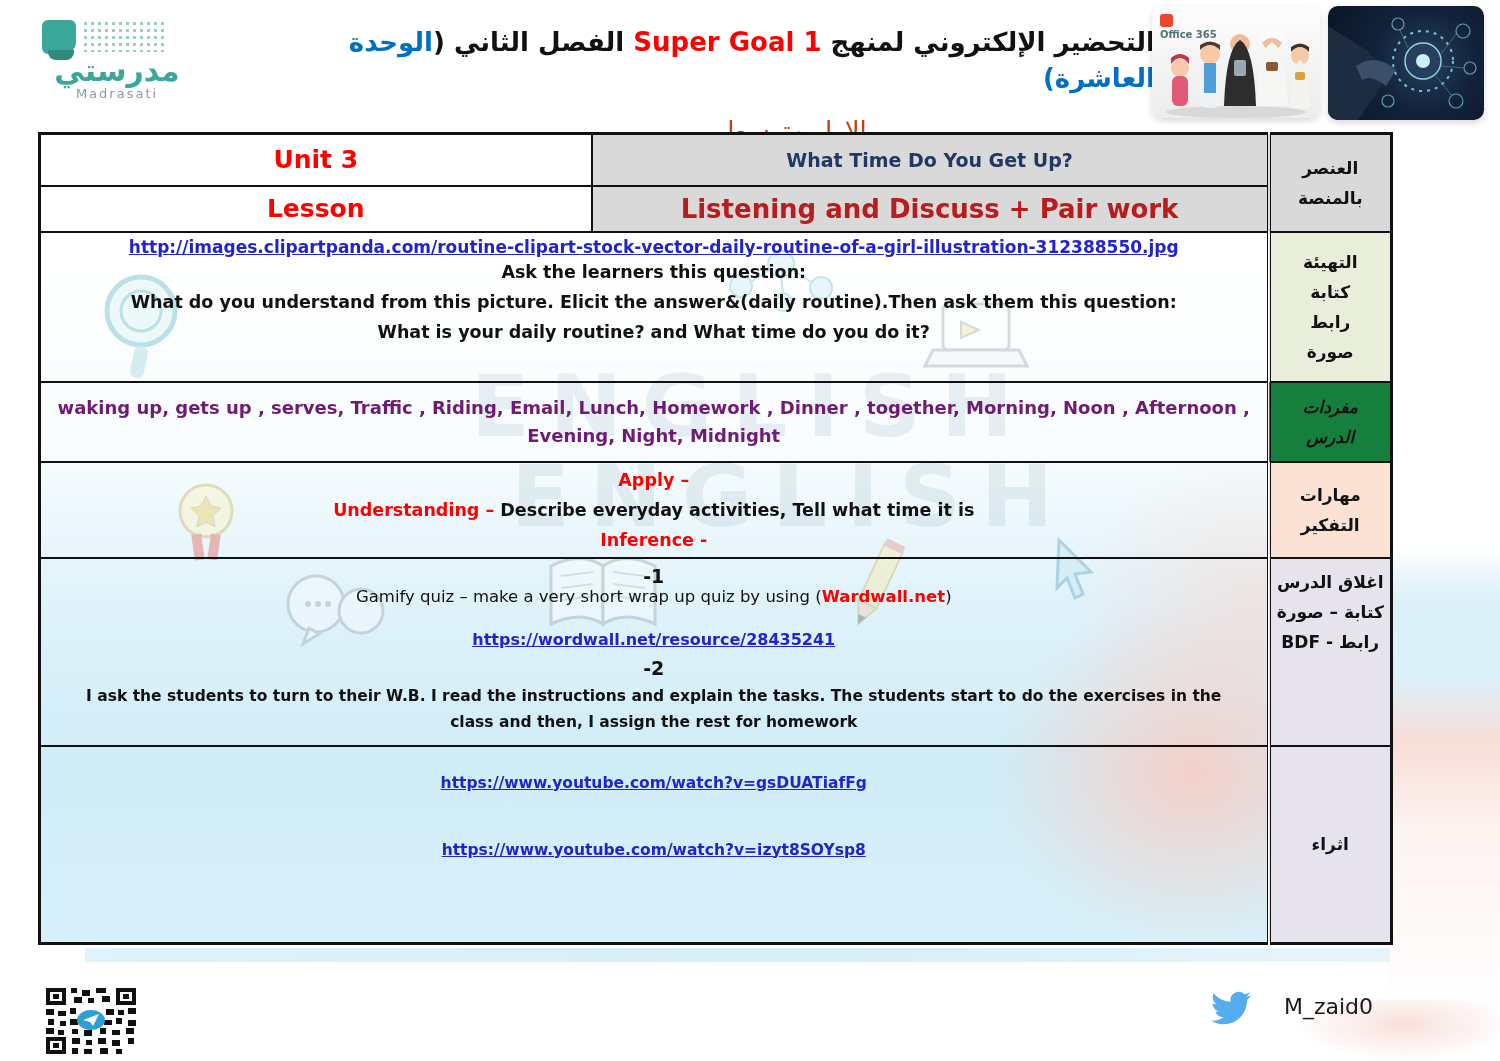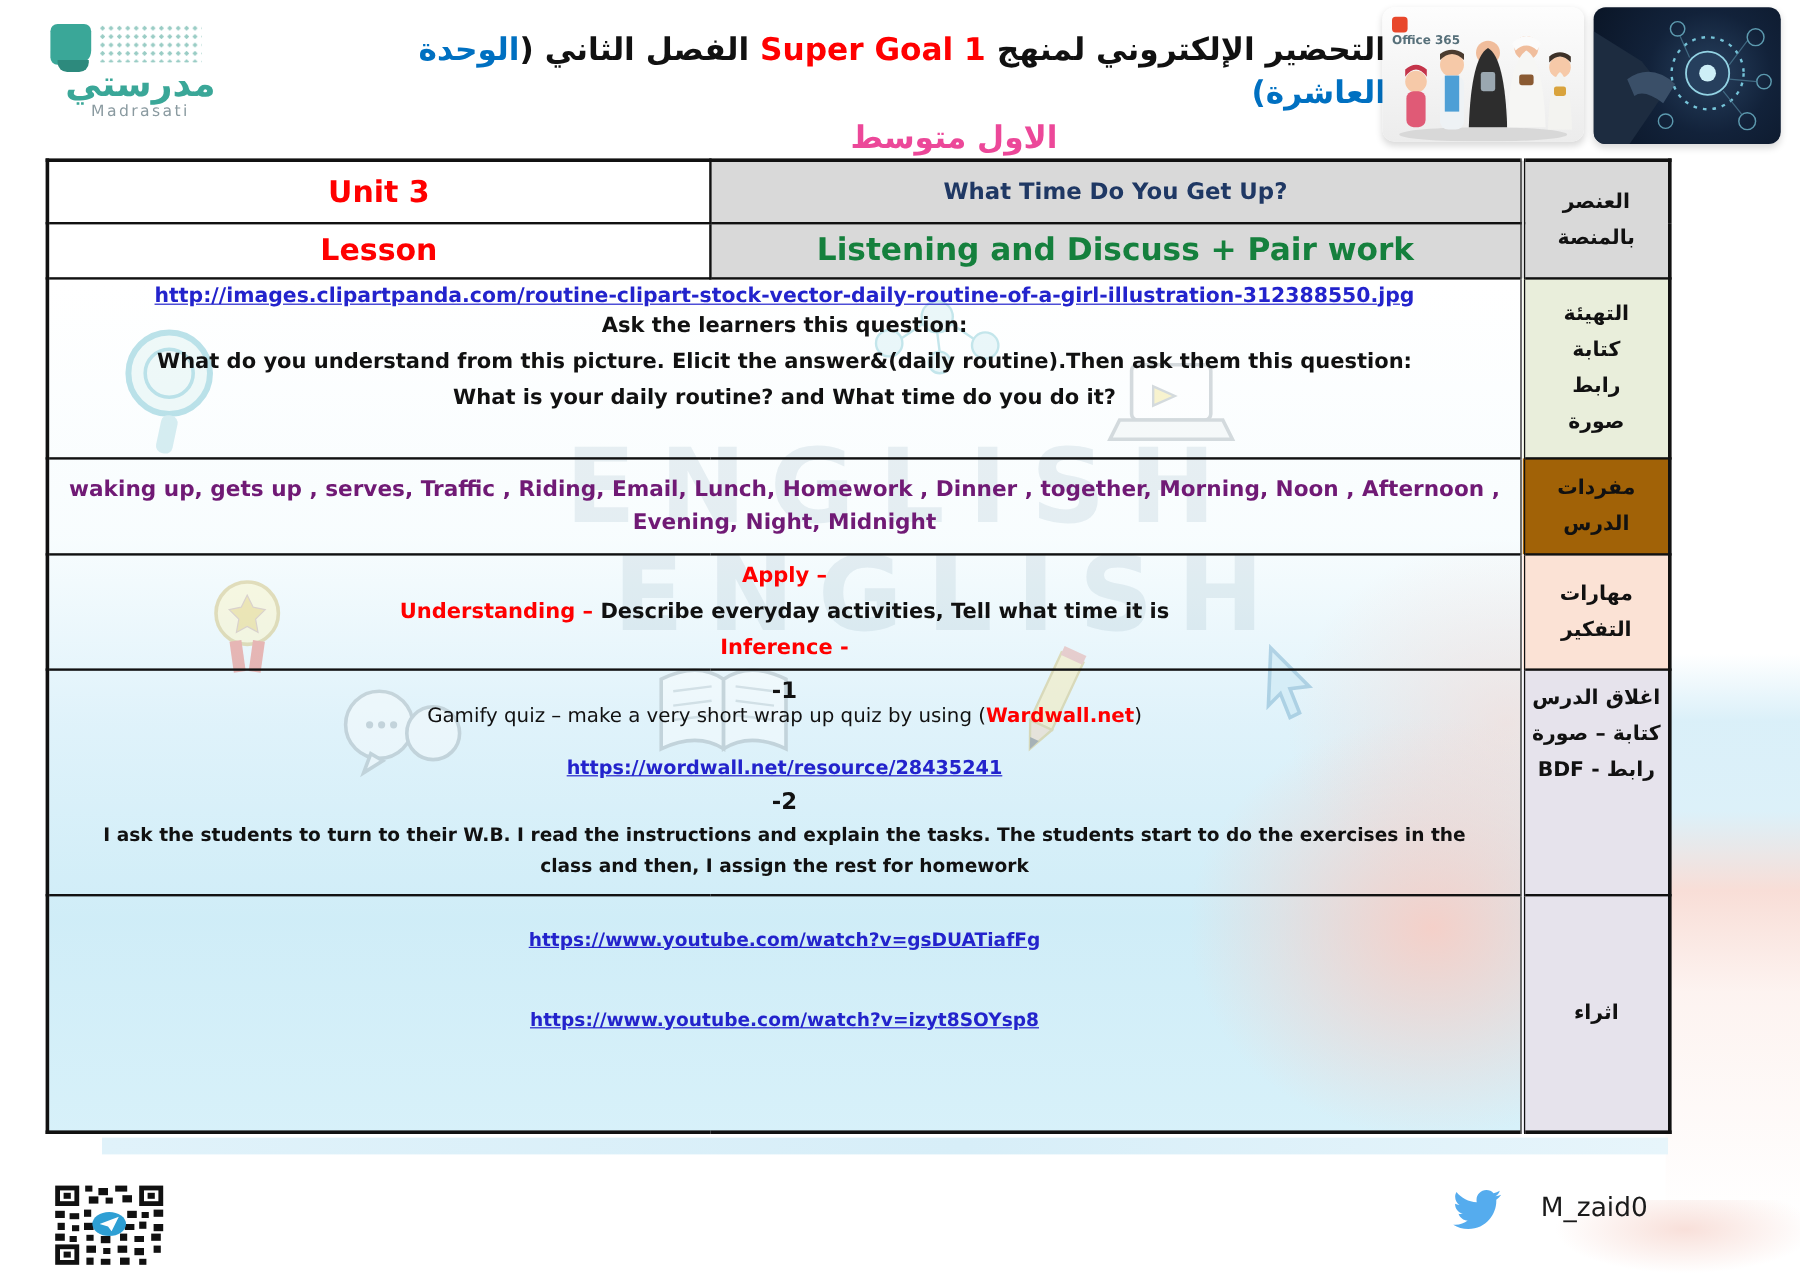--- a/index.html
+++ b/index.html
@@ -48,21 +48,21 @@
   .min-ar { font-size:12px; font-weight:bold; }
   .min-en { font-size:6px; }
   .min-vision { font-size:8px; letter-spacing:1px; margin-top:2px;}
   .min-2030 { font-size:19px; font-weight:bold; letter-spacing:2px; }
   .min-sub { font-size:5px; }
 
   .hdr-title { position:absolute; left:315px; top:24px; width:840px; text-align:right; }
   .title-l1 { direction:rtl; unicode-bidi:plaintext; font-size:26px; font-weight:bold; color:#111; line-height:36px; }
   .title-l1 .t-red { color:#ff0000; }
   .title-l1 .t-blue { color:#0070c1; }
-  .title-l2 { direction:rtl; font-size:26px; font-weight:bold; color:#ec4899; text-align:center; padding-left:120px; margin-top:4px; }
+  .title-l2 { direction:rtl; font-size:26px; font-weight:normal; color:#c2410c; text-align:center; padding-left:120px; margin-top:20px; }
   .stray-paren { position:absolute; left:1303px; top:50px; font-size:40px; font-weight:bold; color:#111; }
 
   .hdr-img { position:absolute; border-radius:10px; overflow:hidden; box-shadow:0 3px 6px rgba(0,0,0,.15); }
   .img-family { left:1152px; top:6px; width:168px; height:112px; background:linear-gradient(180deg,#fdfdfd,#ececec); }
   .img-tech   { left:1328px; top:6px; width:156px; height:114px;
     background:radial-gradient(circle at 62% 48%, #27405e 0%, #12223a 45%, #0a1526 100%); }
   .office-badge { position:absolute; left:8px; top:8px; display:flex; flex-direction:column; align-items:flex-start; gap:2px;}
   .office-logo { width:13px; height:13px; background:#e8472b; border-radius:3px; }
   .office-text { font-size:10px; color:#57707a; font-weight:bold; }
 
@@ -70,29 +70,29 @@
   table.lesson { position:absolute; left:38px; top:132px; width:1352px; height:813px;
     border-collapse:collapse; table-layout:fixed; z-index:2; background:transparent; }
   table.lesson td { border:2px solid #111; text-align:center; vertical-align:middle; padding:2px 6px; }
   table.lesson { border:3px solid #111; }
   td.side { border-left:4px double #111 !important; width:120px; direction:rtl;
     font-weight:bold; color:#111; font-size:17px; line-height:30px; }
   td.c-white { background:#ffffff; }
   td.c-gray  { background:#d9d9d9; }
   td.s-gray  { background:#d9d9d9; }
   td.s-green { background:#e9eedb; vertical-align:top; padding-top:8px; }
-  td.s-blue  { background:#a16207; }
+  td.s-blue  { background:#15803d;font-style:italic; }
   td.s-peach { background:#fbe2d5; }
   td.s-lav   { background:#e6e3ec; }
   td.s-lav.top { vertical-align:top; padding-top:8px; }
   td.content { background:transparent; }
 
   .red-big   { color:#ff0000; font-size:25px; font-weight:bold; }
   .navy-med  { color:#1f3864; font-size:19px; font-weight:bold; }
-  .red-huge  { color:#15803d; font-size:26px; font-weight:bold; }
+  .red-huge  { color:#b91c1c; font-size:26px; font-weight:bold; }
 
   .lnk { color:#2323cc; text-decoration:underline; font-weight:bold; cursor:pointer; }
   .r3-link { font-size:17px; display:inline-block; margin-top:2px; }
   .r3-line { font-size:17.5px; font-weight:bold; color:#111; line-height:30px; }
   .r4-line { font-size:18px; font-weight:bold; color:#701a75; line-height:28px; }
   .r5-line { font-size:17.5px; font-weight:bold; line-height:30px; color:#111; }
   .r5-red  { color:#ff0000; }
   .r6-num  { font-size:19px; font-weight:bold; color:#111; }
   .r6-gamify { font-size:16.5px; color:#111; font-weight:500; }
   .r6-red  { color:#ff0000; font-weight:bold; }

